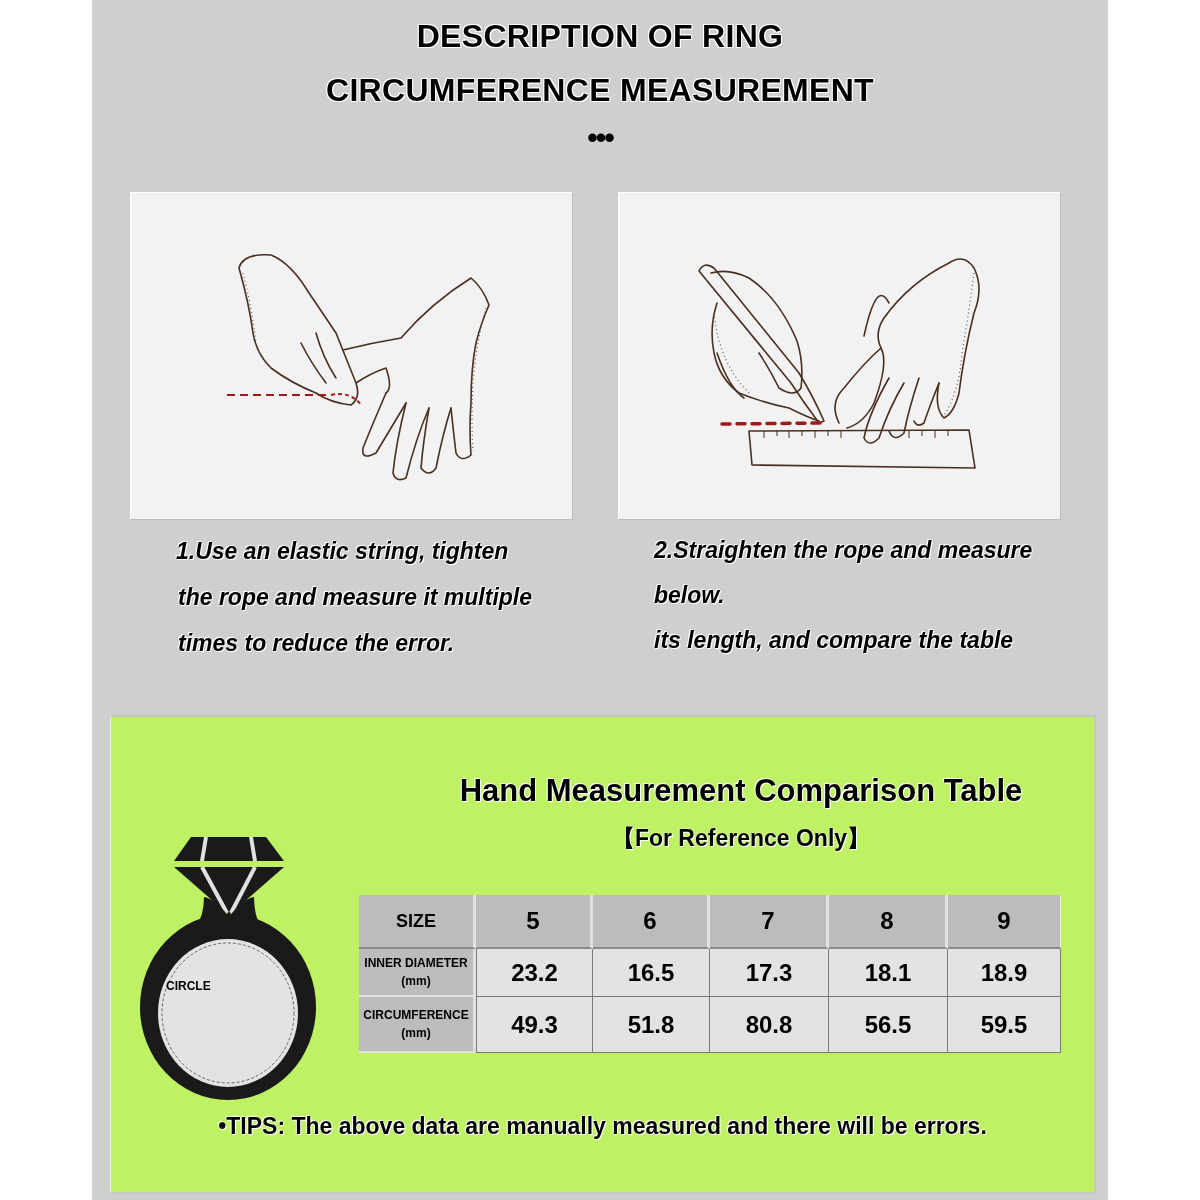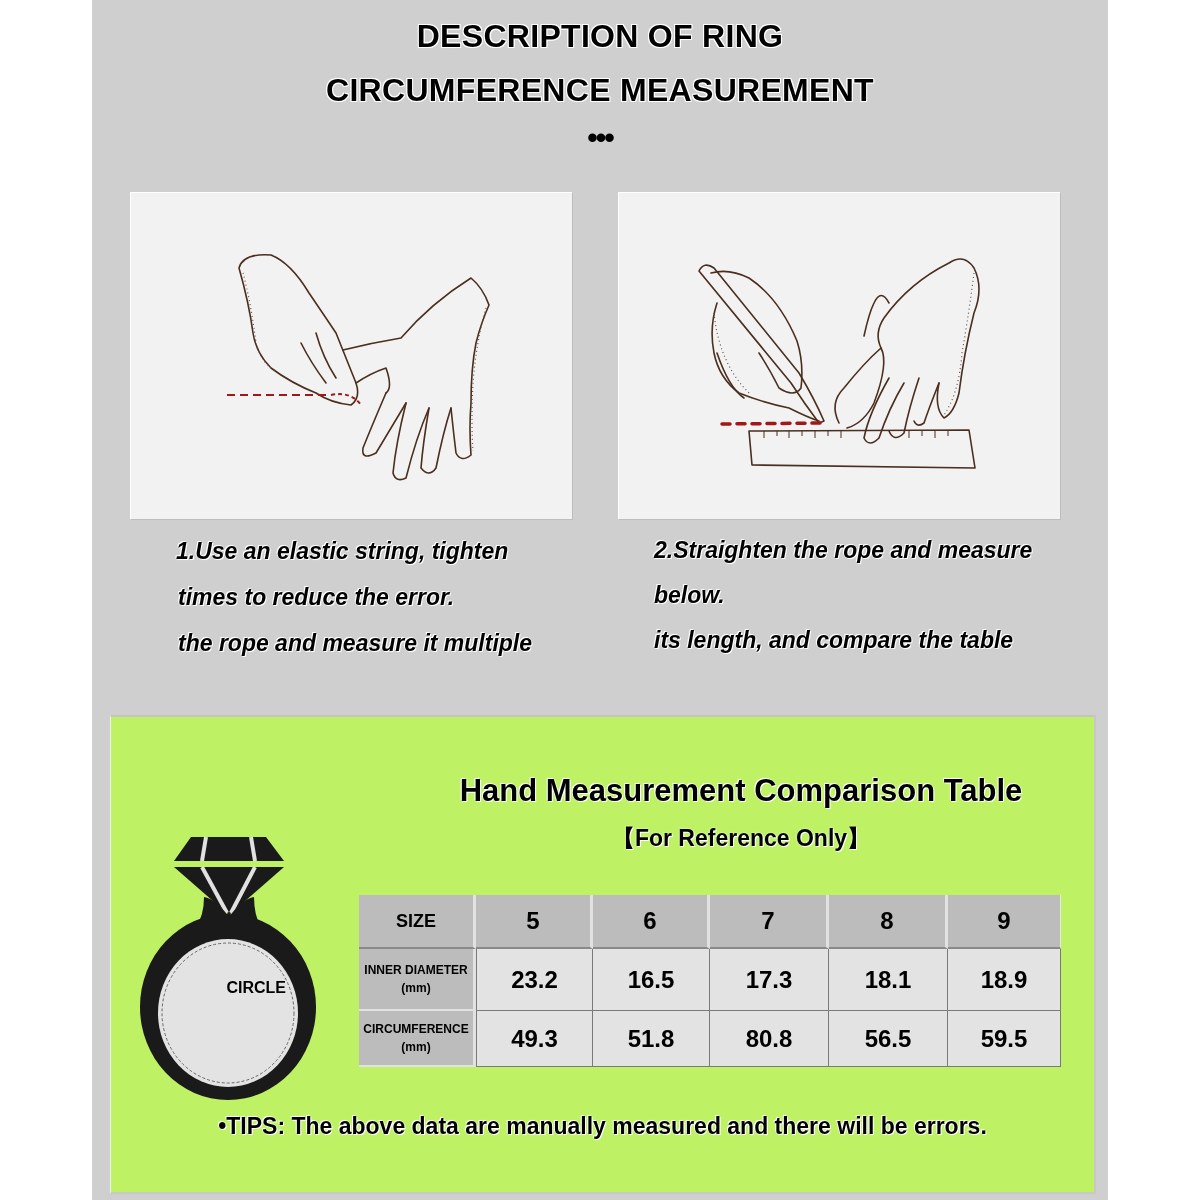--- a/index.html
+++ b/index.html
@@ -24,21 +24,21 @@
              text-shadow: 0 0 2px #fff, 1px 1px 0 #fff;}
   table.size { position:absolute; left:248px; top:178px; border-collapse:separate; border-spacing:0; }
   table.size td { padding:0; text-align:center; font-weight:bold; color:#000; }
   .hdr { background:#bcbcbc; height:52px; font-size:24px; border-right:3px solid #e1e1e1; border-bottom:2px solid #8a8a8a; }
   .rowlab { background:#bcbcbc; width:114px; font-size:12px; line-height:18px; border-right:3px solid #e1e1e1; border-bottom:2px solid #e1e1e1;}
   .cell { background:#e3e3e3; font-size:24px; border-right:1px solid #7a7a7a; border-bottom:1px solid #7a7a7a; }
   .cellfirst { border-left:1px solid #7a7a7a; }
   .tips { position:absolute; left:0; top:396px; width:983px; text-align:center; font-weight:bold; font-size:23px; color:#000;
           text-shadow: 0 0 2px #fff, 1px 1px 0 #fff, -1px -1px 0 #fff; }
   .ring { position:absolute; left:25px; top:118px; }
-  .circle-label { position:absolute; left:55px; top:262px; width:120px; text-align:right; font-weight:bold; font-size:16px; color:#000; }
+  .circle-label { position:absolute; left:55px; top:262px; width:120px; text-align:left; font-weight:bold; font-size:12px; color:#000; }
 </style>
 </head>
 <body>
 
 <div class="panel"></div>
 
 <div class="title" style="top:18px;">DESCRIPTION OF RING</div>
 <div class="title" style="top:72px;">CIRCUMFERENCE MEASUREMENT</div>
 <div class="dots">•••</div>
 
@@ -100,22 +100,22 @@
     <g fill="none" stroke="#6b5040" stroke-width="1.2" stroke-dasharray="1,3">
       <path d="M355,80 Q350,120 343,160 Q340,200 325,222"></path>
       <path d="M95,120 Q100,170 130,200"></path>
     </g>
     <path d="M103,231 L205,230" stroke="#a01818" stroke-width="3.5" stroke-dasharray="8,7" fill="none" stroke-linecap="round"></path>
   </svg>
 </div>
 
 <div class="step" style="left:176px; top:528px;">
   <div>1.Use  an  elastic  string,  tighten</div>
+  <div style="padding-left:2px;">the rope and measure it multiple</div>
   <div style="padding-left:2px;">times to reduce the error.</div>
-  <div style="padding-left:2px;">the rope and measure it multiple</div>
 </div>
 <div class="step" style="left:654px; top:528px; line-height:45px;">
   <div>2.Straighten the rope and measure</div>
   <div>below.</div>
   <div>its length, and compare the table</div>
 </div>
 
 <div class="lower">
   <div class="tbl-title">Hand Measurement Comparison Table</div>
   <div class="tbl-sub">【For Reference Only】</div>
@@ -140,21 +140,21 @@
   <table class="size">
     <tbody>
         <tr>
       <td class="hdr" style="width:114px; font-size:18px;">SIZE</td>
       <td class="hdr" style="width:114px;">5</td>
       <td class="hdr" style="width:114px;">6</td>
       <td class="hdr" style="width:116px;">7</td>
       <td class="hdr" style="width:116px;">8</td>
       <td class="hdr" style="width:112px; border-right:1px solid #e8e8e8;">9</td>
     </tr>
-    <tr style="height:62px;padding-left:41px;">
+    <tr style="height:48px;padding-left:41px;">
       <td class="rowlab">
         <div>INNER DIAMETER</div>
         <div>(mm)</div>
       </td>
       <td class="cell cellfirst">23.2</td>
       <td class="cell">16.5</td>
       <td class="cell">17.3</td>
       <td class="cell">18.1</td>
       <td class="cell">18.9</td>
     </tr>

